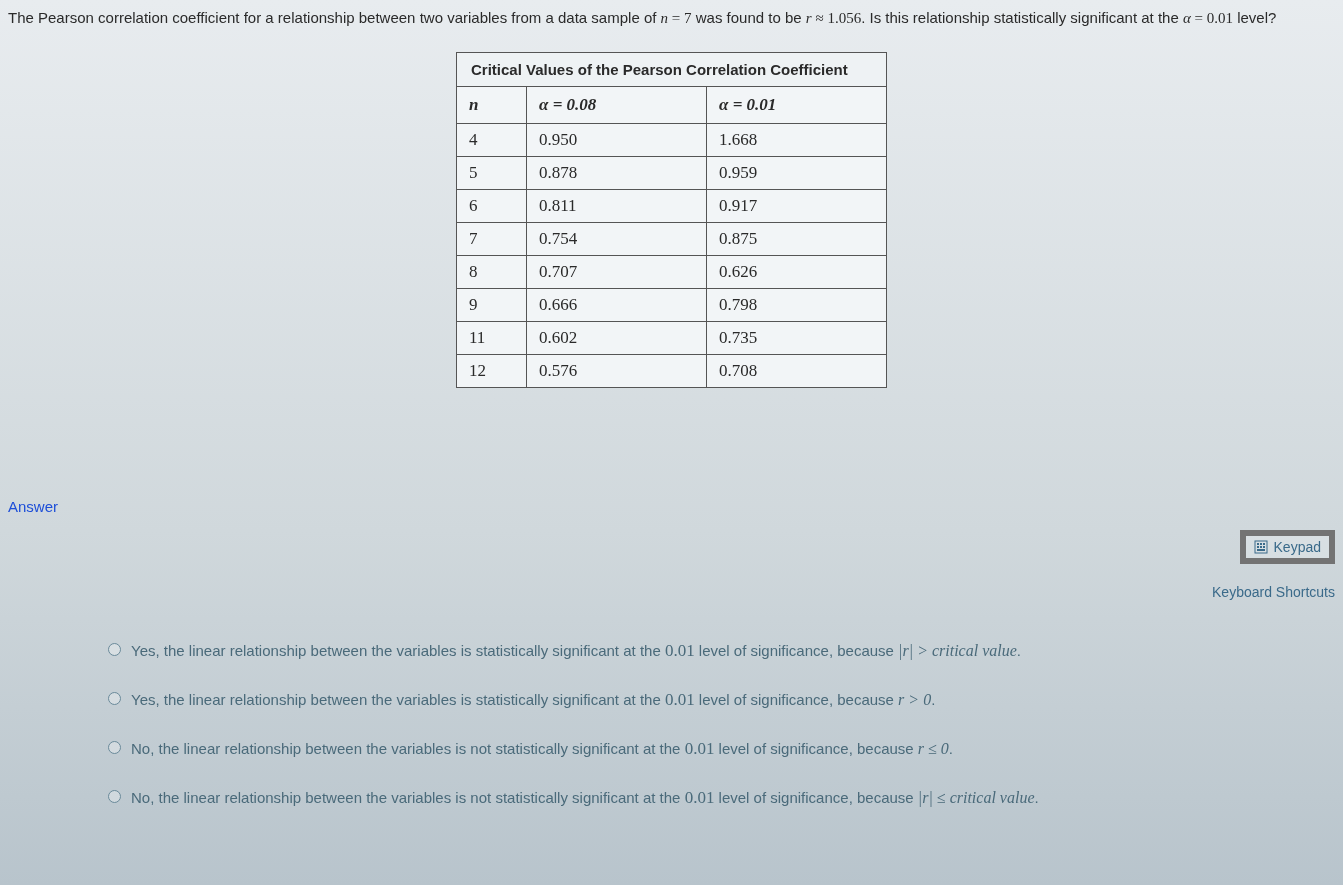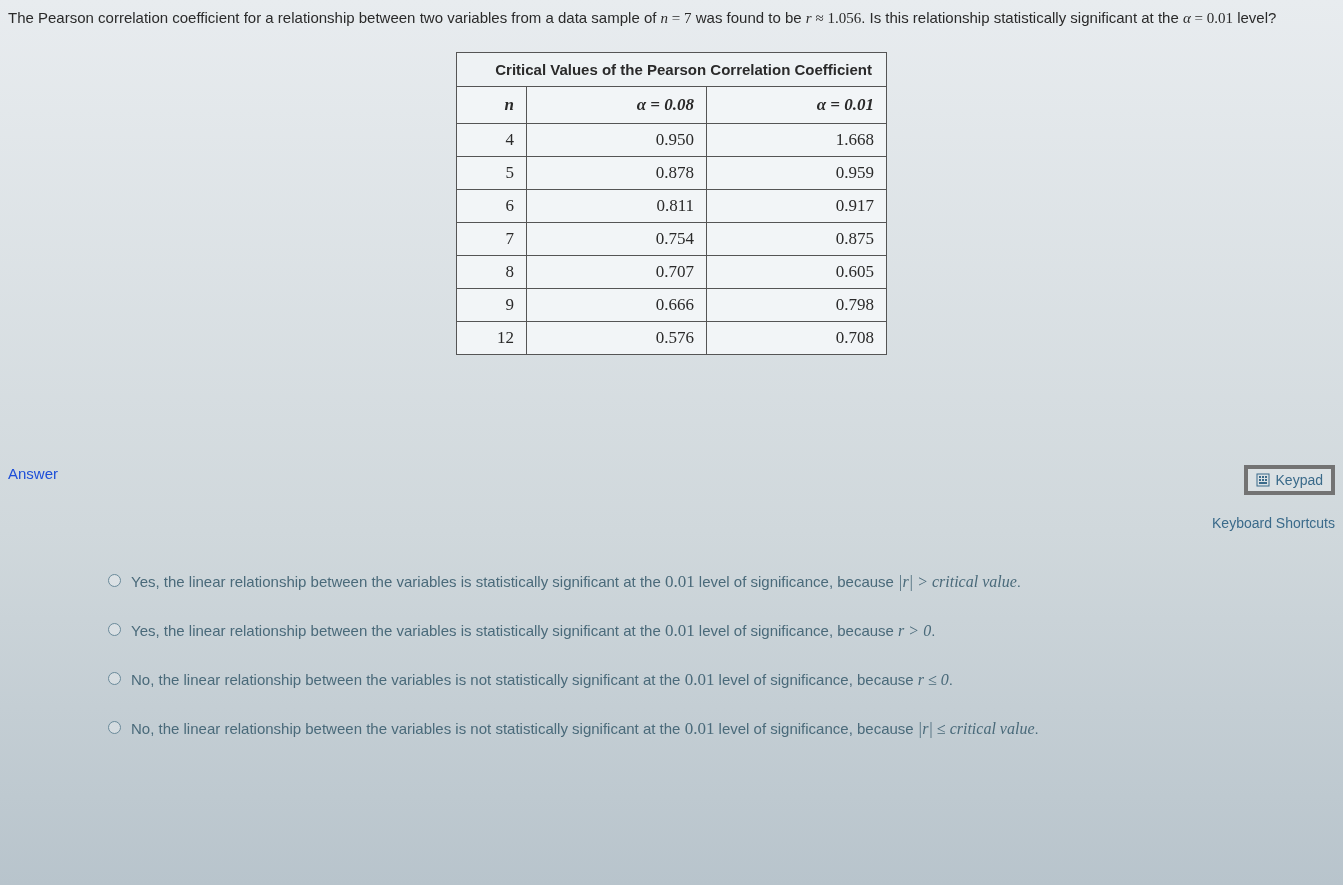--- a/index.html
+++ b/index.html
@@ -24,21 +24,21 @@
       justify-content: center;
       margin-top: 18px;
     }
     table {
       border-collapse: collapse;
       background: #f2f5f7;
     }
     table th, table td {
       border: 1px solid #555;
       padding: 6px 12px;
-      text-align: right;
+      text-align: left;
       font-family: 'Times New Roman', serif;
       font-size: 17px;
       color: #2a2a2a;
     }
     table th.title-row {
       font-family: Arial, sans-serif;
       font-weight: bold;
       font-size: 15px;
       padding: 8px 14px;
       background: #eef2f4;
@@ -56,28 +56,29 @@
       align-items: flex-start;
       color: #333;
     }
     .answer-label { font-size: 15px; color: #1d4ed8; }
     .keypad-box {
       text-align: right;
       color: #3a6a8a;
       font-size: 14px;
     }
     .keypad-btn {
-      border: 4px solid #737373;
+      border: 6px solid #737373;
       padding: 3px 8px;
       display: inline-flex;
       align-items: center;
       gap: 6px;
       background: rgba(255,255,255,0.2);
       color: #3a6a8a;
       cursor: pointer;
+      margin-top: 32px;
     }
     .keypad-icon {
       width: 14px; height: 14px;
       display: inline-block;
     }
     .kb-shortcut { margin-top: 20px; color: #3a6a8a; }
     .options {
       margin-top: 40px;
       padding-left: 100px;
       padding-right: 20px;
@@ -141,26 +142,31 @@
           <td>0.917</td>
         </tr>
         <tr>
           <td>7</td>
           <td>0.754</td>
           <td>0.875</td>
         </tr>
         <tr>
           <td>8</td>
           <td>0.707</td>
-          <td>0.605</td>
+          <td>0.626</td>
         </tr>
         <tr>
           <td>9</td>
           <td>0.666</td>
           <td>0.798</td>
+        </tr>
+        <tr>
+          <td>11</td>
+          <td>0.602</td>
+          <td>0.735</td>
         </tr>
         <tr>
           <td>12</td>
           <td>0.576</td>
           <td>0.708</td>
         </tr>
       </tbody>
   </table>
 </div>
 

